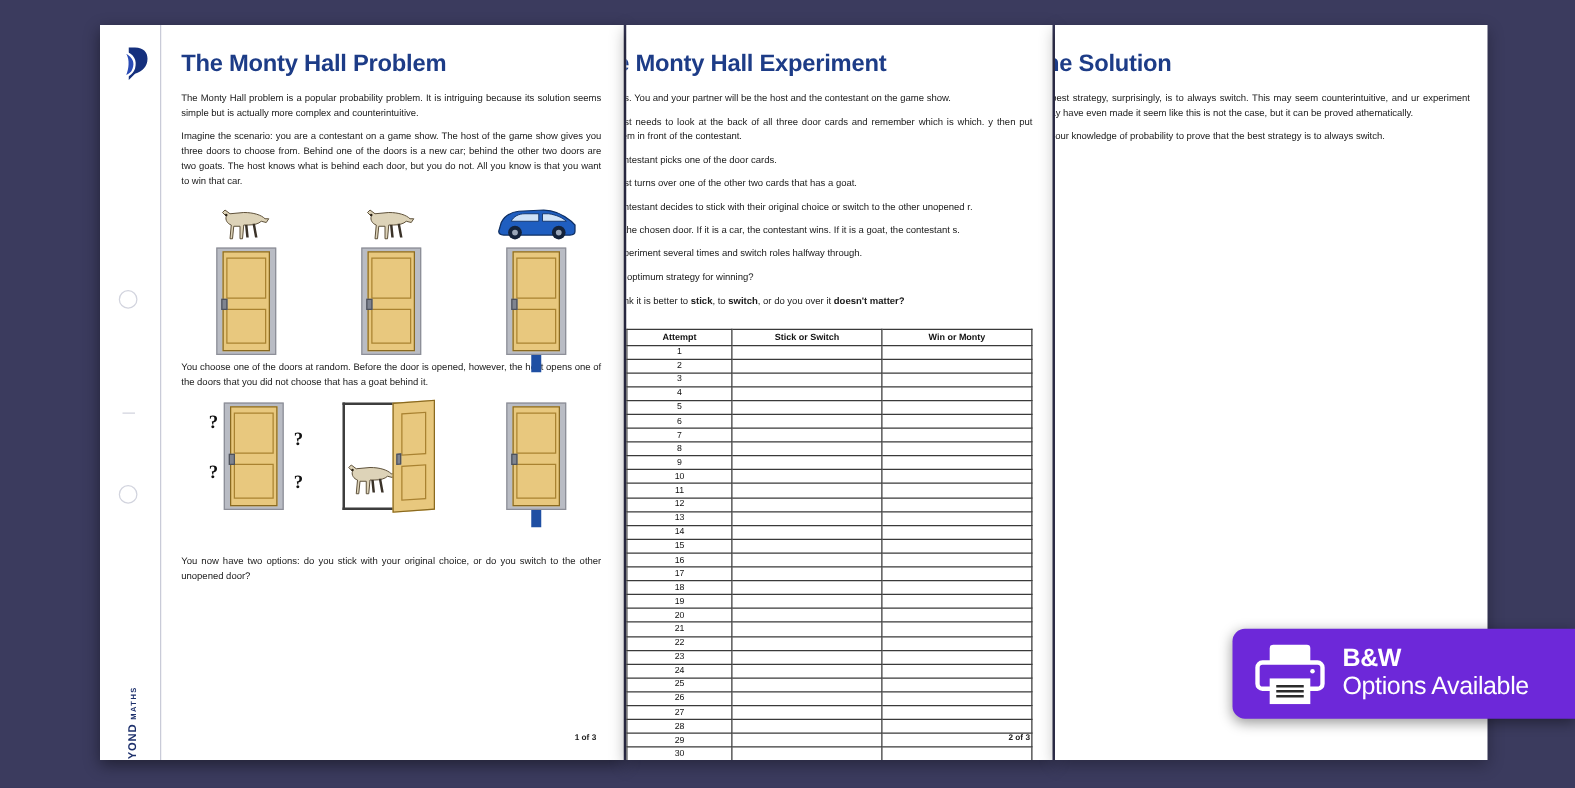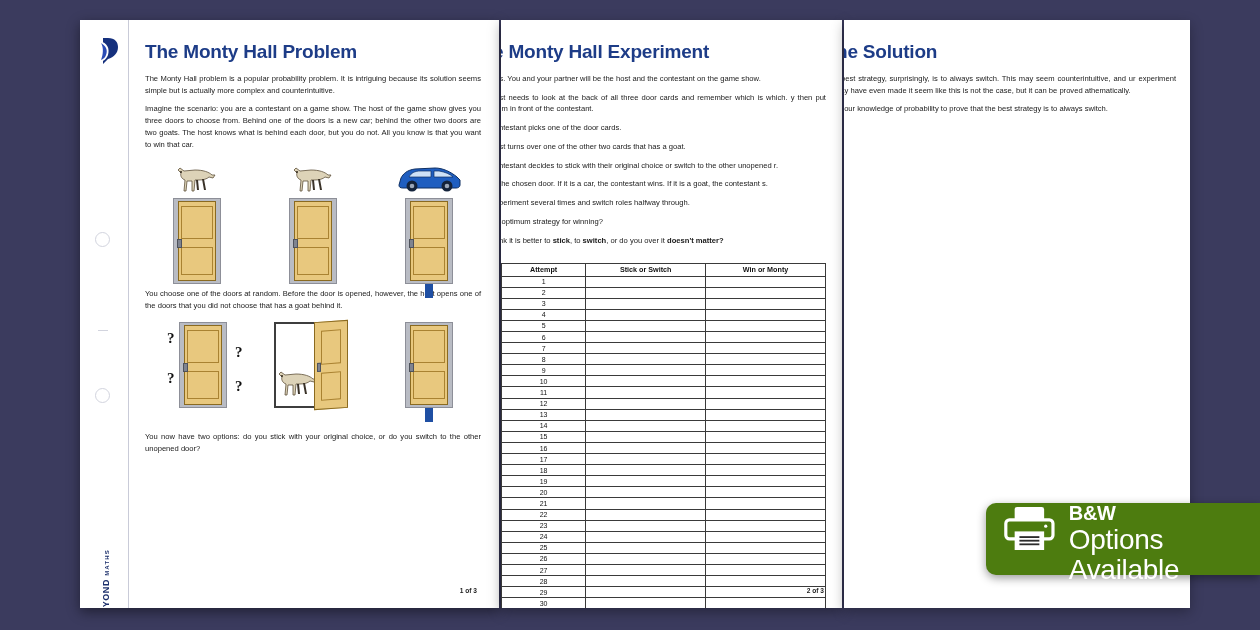--- a/index.html
+++ b/index.html
@@ -148,27 +148,27 @@
   
   .pfoot {
     position: absolute; bottom: 14px; font-size: 6.6px; color: #222; font-weight: bold;
   }
   #page1 .pfoot { right: 22px; }
   #page2 .pfoot { right: 18px; }
 
   
   #bw-badge {
     position: absolute; left: 986px; top: 503px; width: 274px; height: 72px;
-    background: #4d7c0f; border-radius: 10px 0 0 10px;
-    display: flex; gap: 14px; padding-left: 18px;
+    background: #6d28d9; border-radius: 10px 0 0 10px;
+    display: flex; align-items: center; gap: 14px; padding-left: 18px;
     box-shadow: 0 3px 10px rgba(0,0,0,.4);
   }
   #bw-badge .bwtext { color: #fff; line-height: 1.08; }
   #bw-badge .l1 { font-size: 20px; font-weight: bold; letter-spacing: -.3px; }
-  #bw-badge .l2 { font-size: 28px; font-weight: 400; letter-spacing: -.3px; }
+  #bw-badge .l2 { font-size: 20px; font-weight: 400; letter-spacing: -.3px; }
 </style>
 </head>
 <body>
 
 <div id="stage">
 
   <div class="sheet" id="page1">
 
     <div class="rail">
       <svg class="rail-logo" viewBox="0 0 28 30">
@@ -281,21 +281,21 @@
             <div class="pan top"></div>
             <div class="pan bot"></div>
             <div class="knob"></div>
           </div>
           <svg class="arrow-up" width="22" height="30" viewBox="0 0 22 30">
             <path d="M11 0 L21 12 L15 12 L15 30 L7 30 L7 12 L1 12 Z" fill="#1f4fa3"></path>
           </svg>
         </div>
       </div>
 
-      <p class="para last" style="margin-top:4px">You now have two options: do you stick with your original choice, or do you switch to the other unopened door?</p>
+      <p class="para last" style="margin-top:16px">You now have two options: do you stick with your original choice, or do you switch to the other unopened door?</p>
     </div>
 
     <div class="pfoot">1 of 3</div>
   </div>
 
   <div class="sheet" id="page2">
     <div class="body2">
       <h1 class="doc-title">e Monty Hall Experiment</h1>
 
       <p class="para clip-left">airs. You and your partner will be the host and the contestant on the game show.</p>

